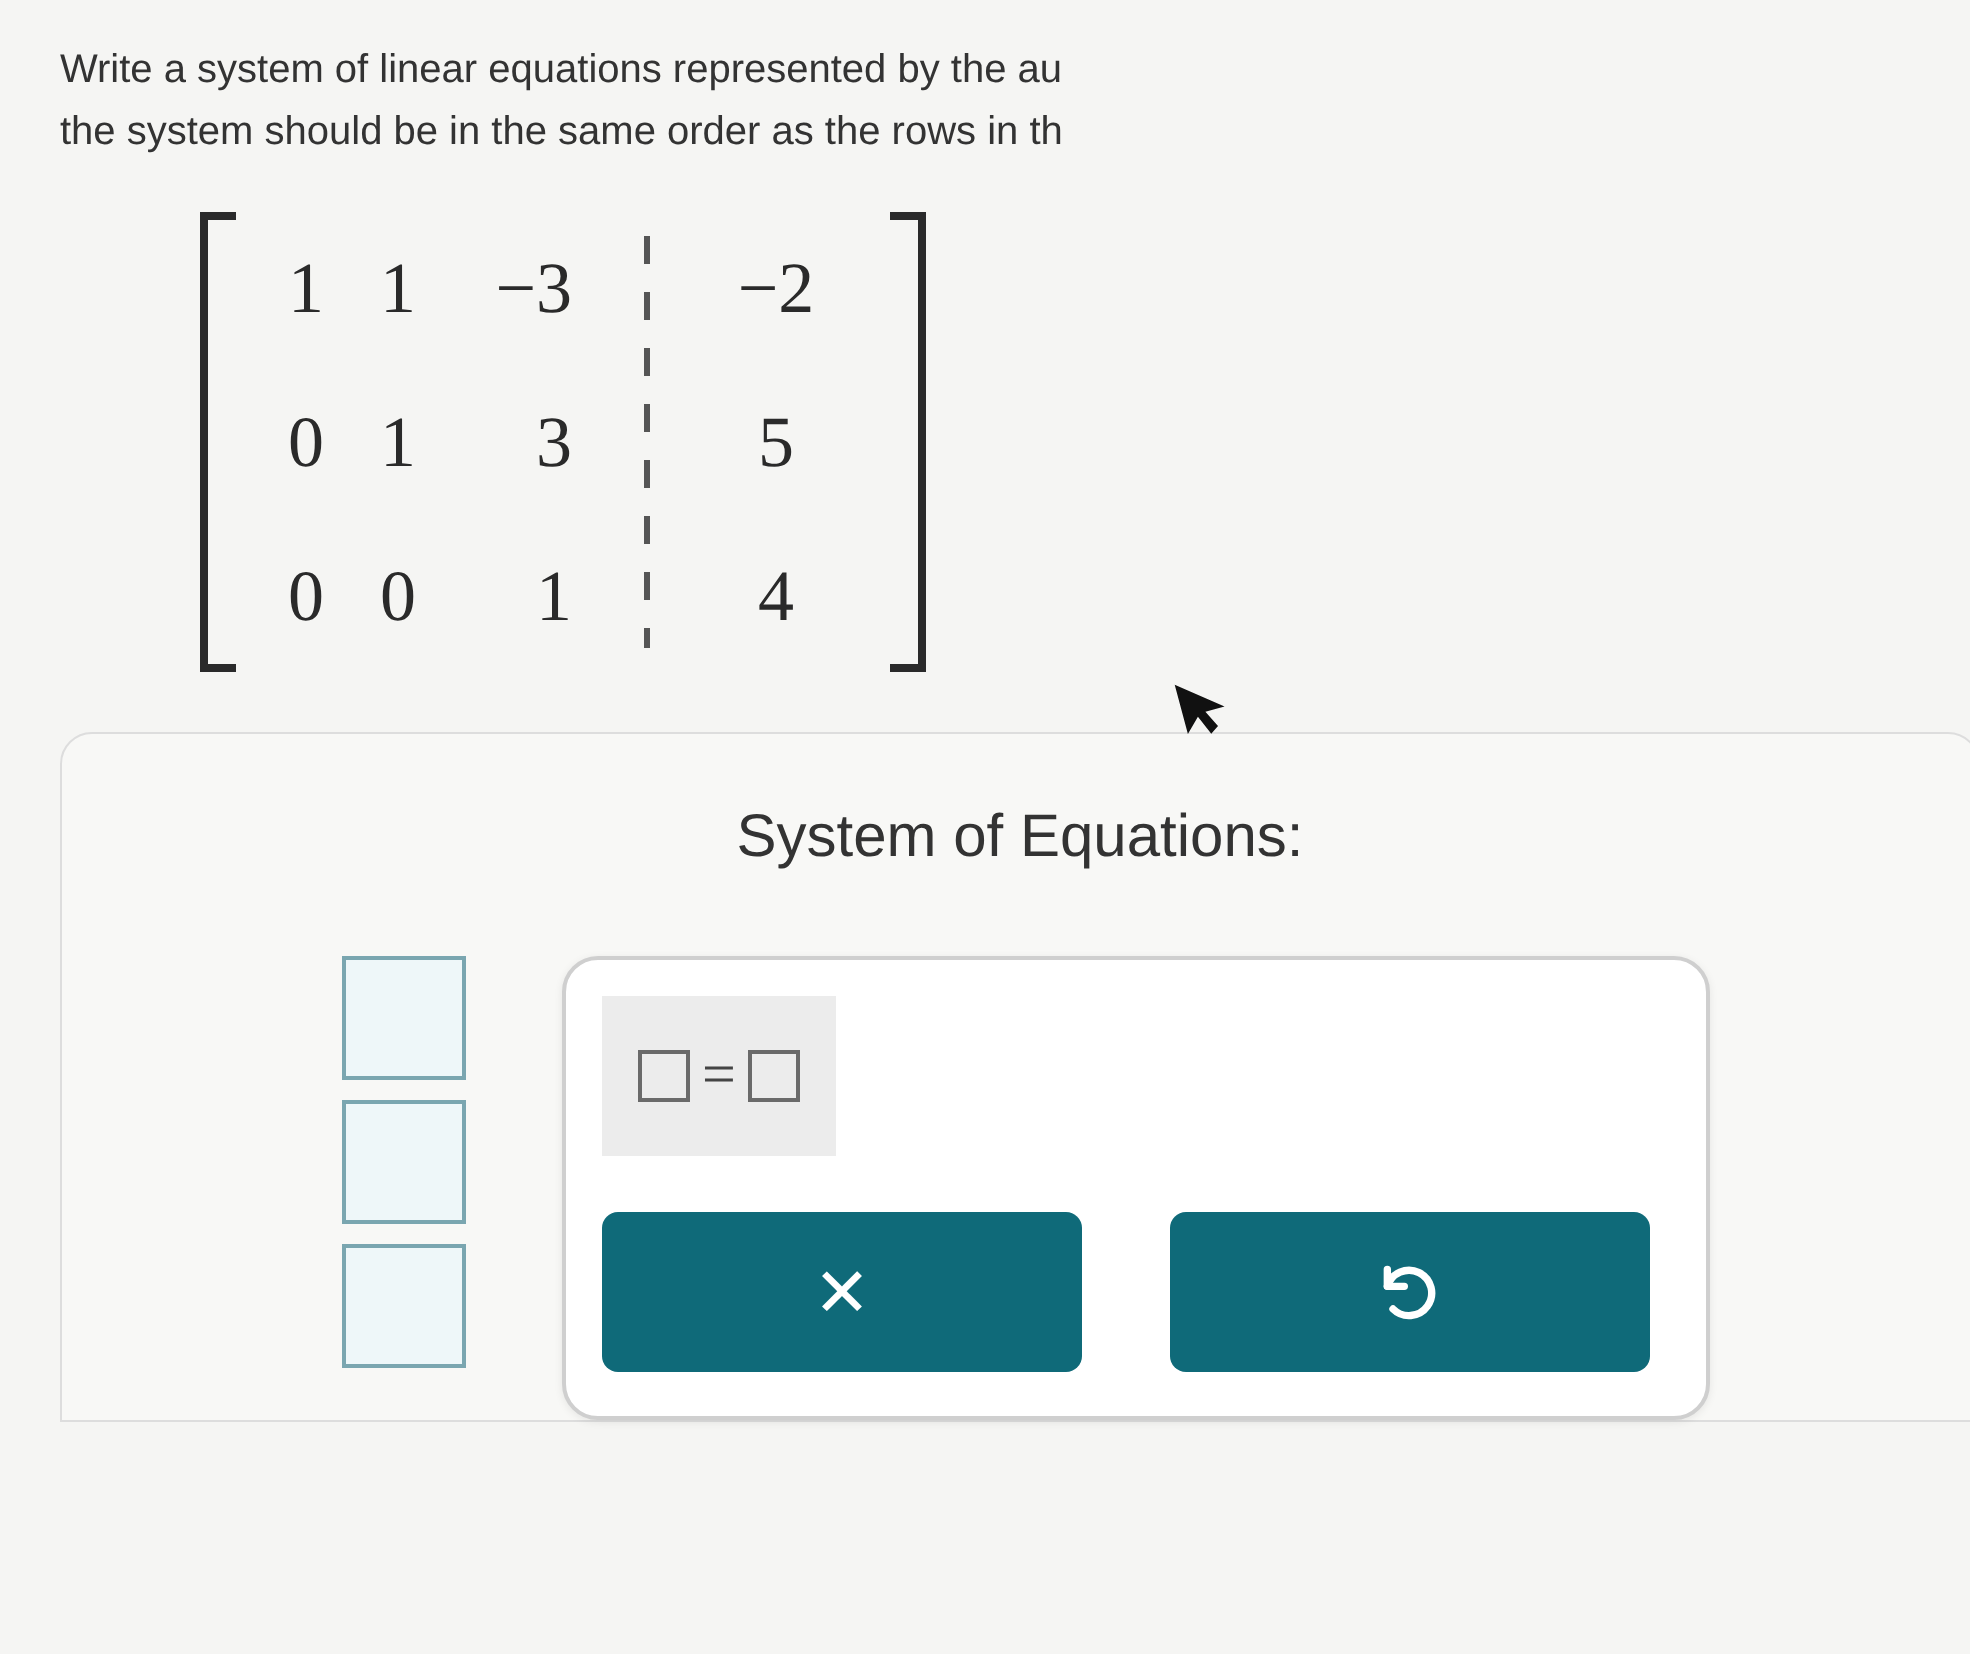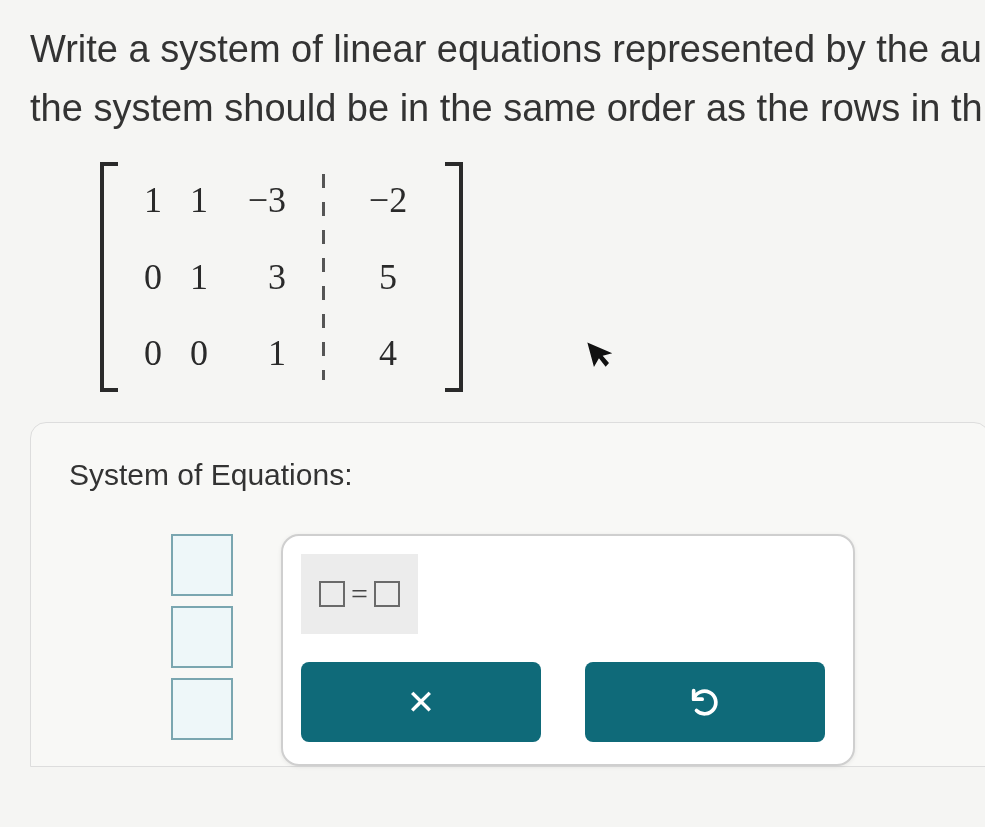--- a/index.html
+++ b/index.html
@@ -6,21 +6,21 @@
   body {
     width: 985px;
     height: 827px;
     background: #f5f5f3;
     font-family: Verdana, Geneva, sans-serif;
     color: #2a2a2a;
     overflow: hidden;
     padding: 20px 0 0 30px;
   }
   .prompt {
-    font-size: 38px;
+    font-size: 20px;
     line-height: 1.55;
     color: #333;
     margin-bottom: 10px;
     white-space: pre-line;
   }
   .matrix-wrap {
     display: flex;
     align-items: stretch;
     margin: 24px 0 30px 70px;
     height: 230px;
@@ -77,20 +77,21 @@
     border-top-left-radius: 16px;
     border-top-right-radius: 16px;
     padding: 35px 38px 0 38px;
     margin-top: 10px;
     width: 960px;
   }
   .panel-title {
     font-size: 30px;
     color: #333;
     margin-bottom: 42px;
+    text-align: center;
   }
   .panel-body {
     display: flex;
     gap: 48px;
     align-items: flex-start;
     padding-left: 102px;
   }
   .eq-slots {
     display: flex;
     flex-direction: column;

